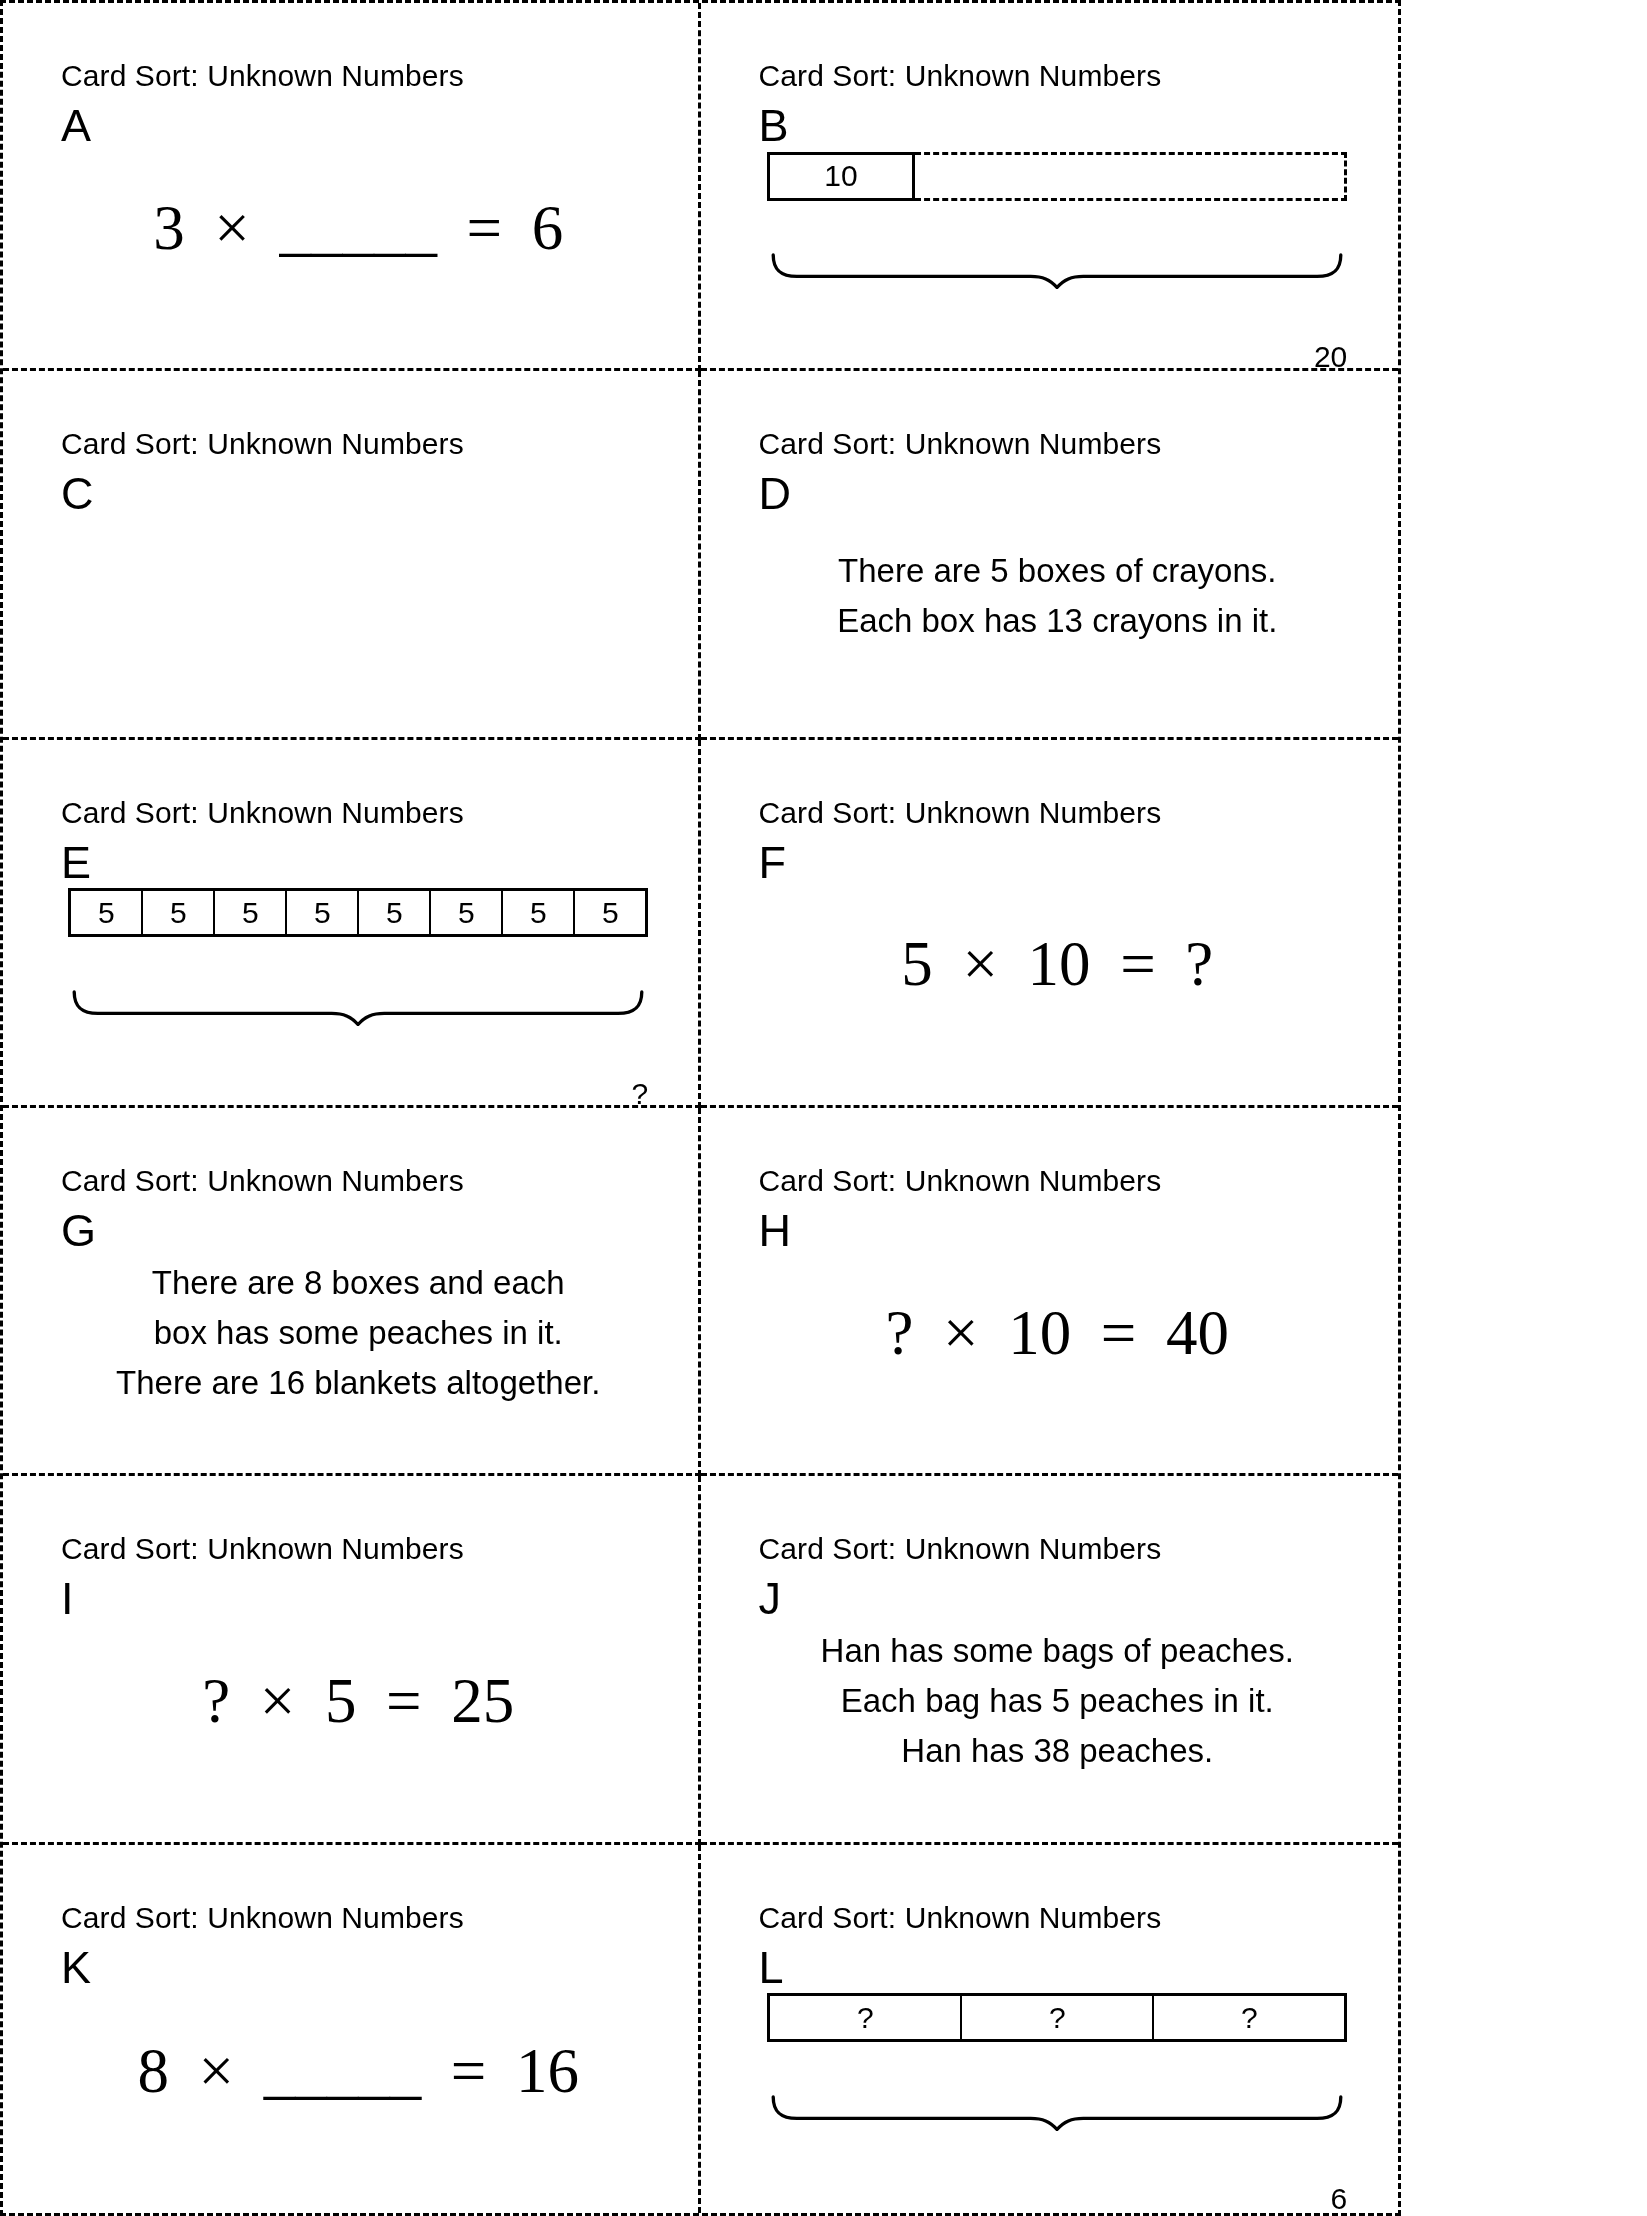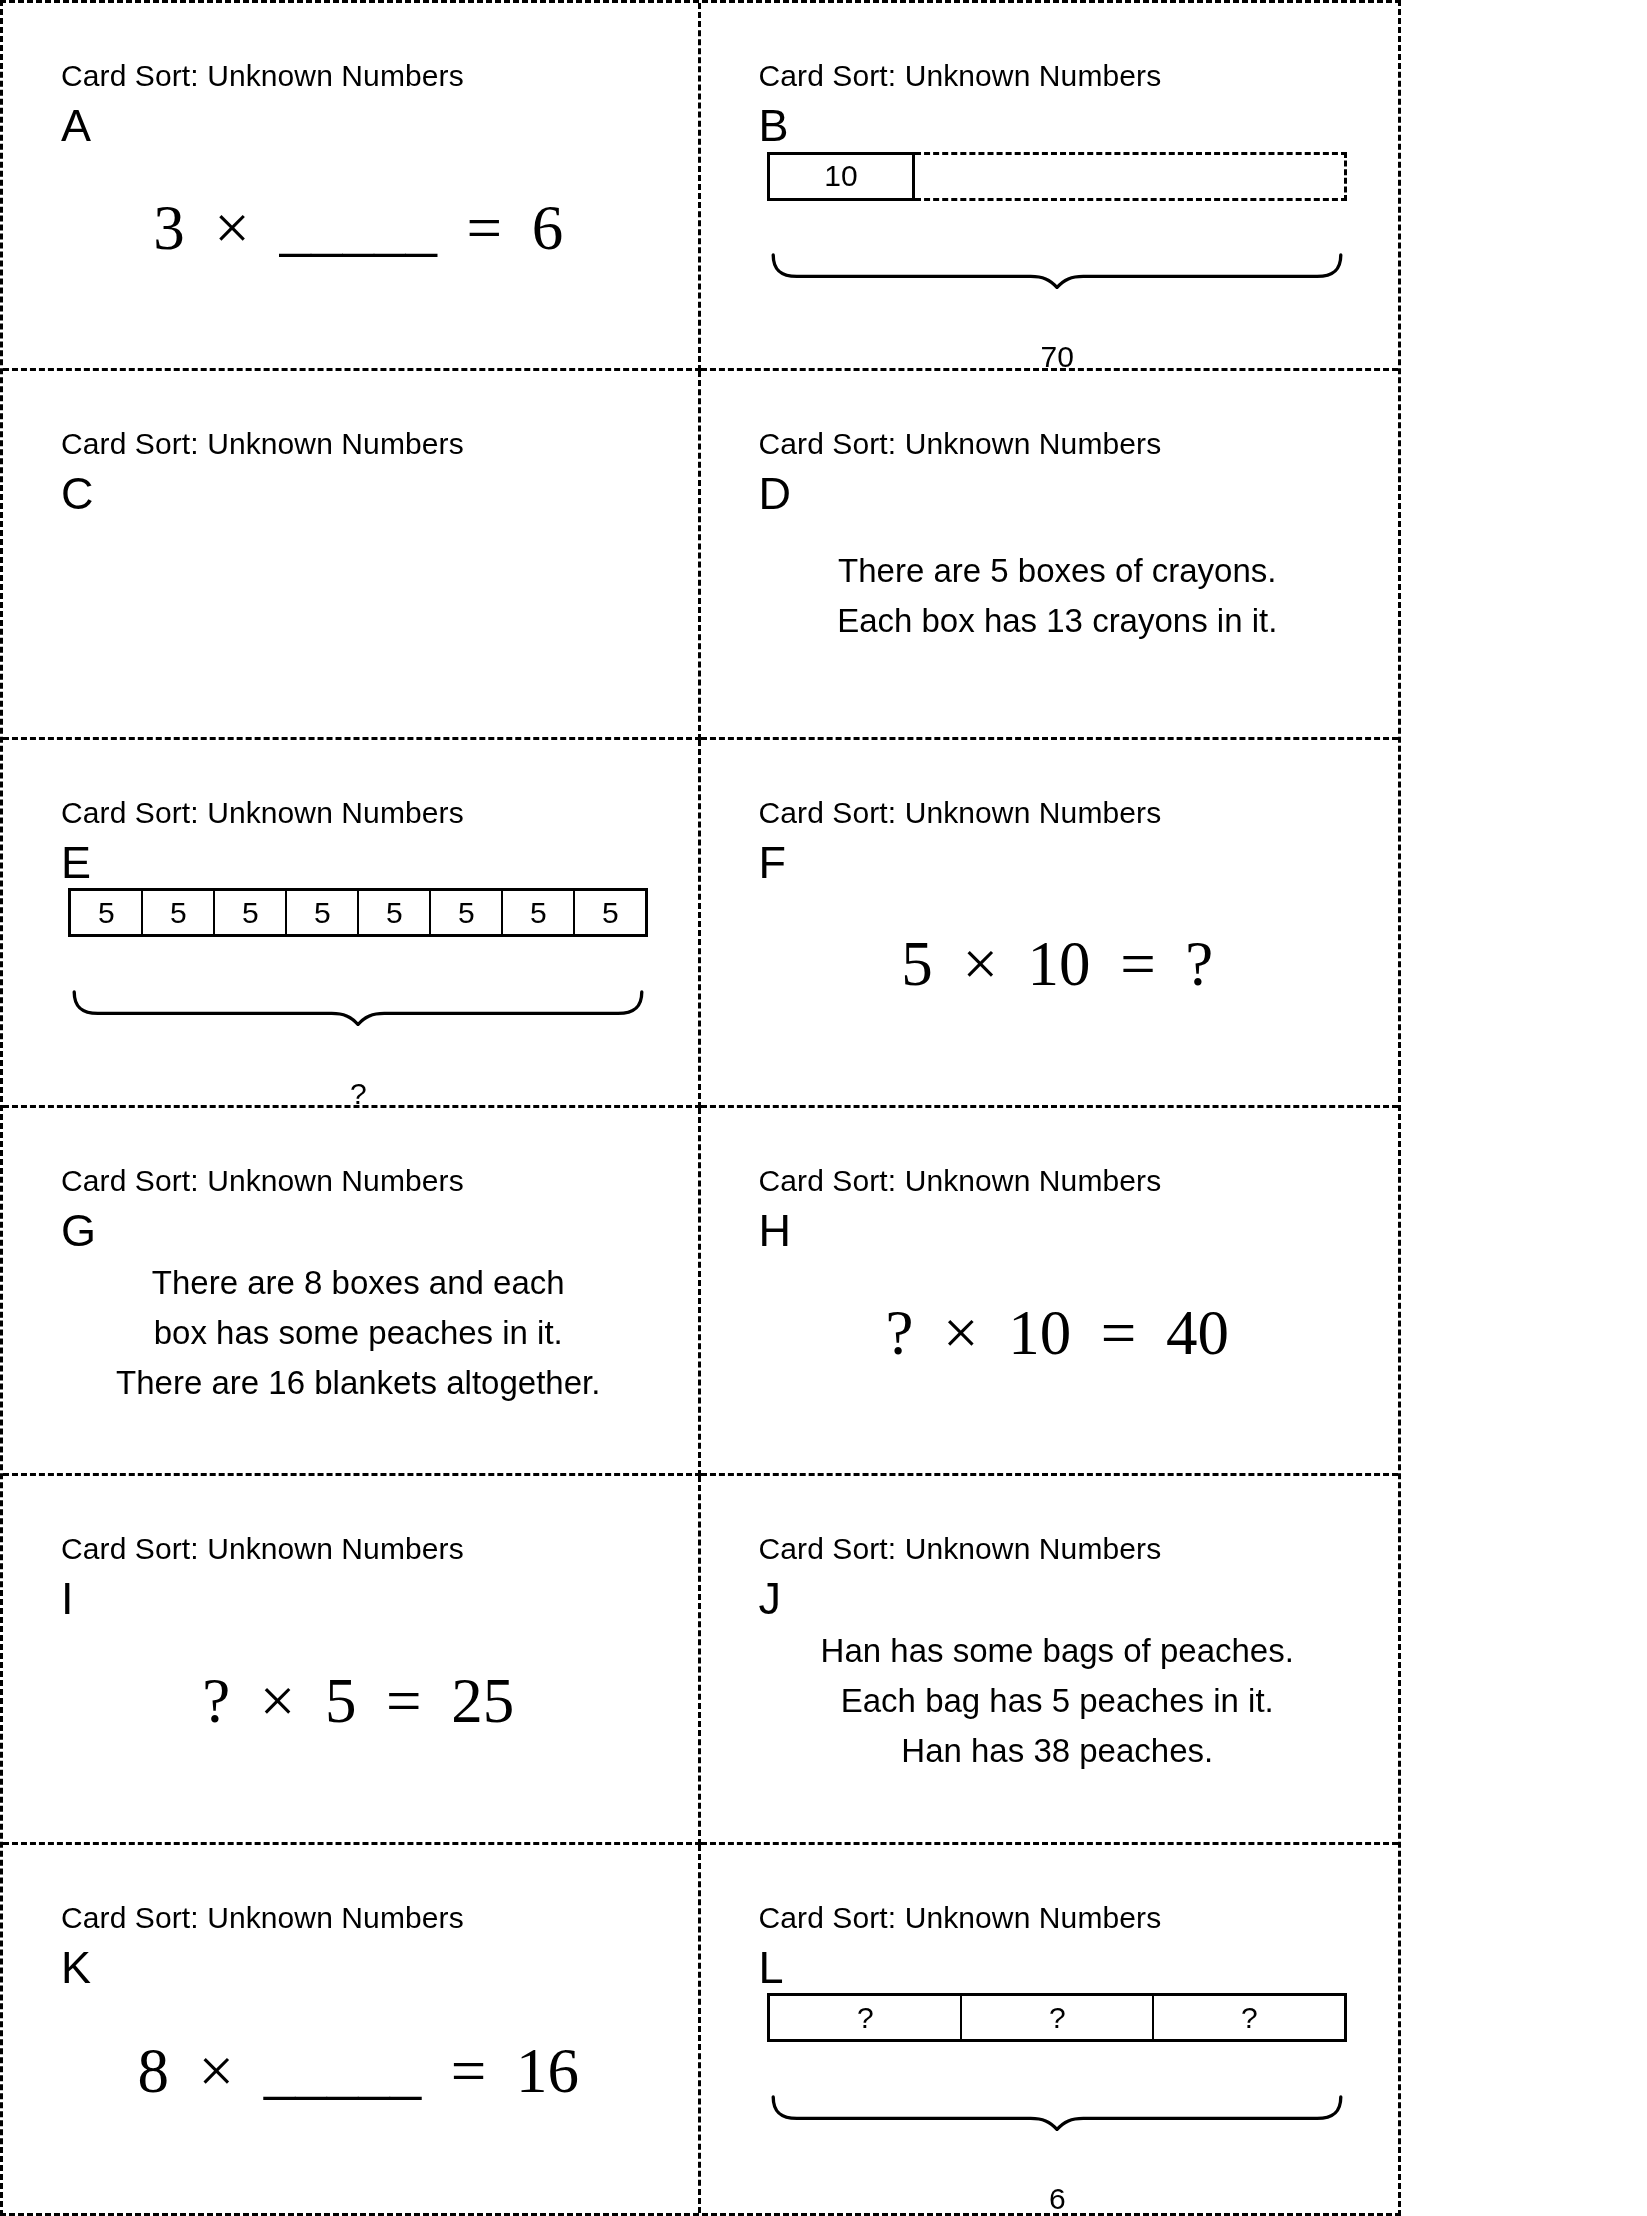--- a/index.html
+++ b/index.html
@@ -15,21 +15,21 @@
   .card:nth-child(2n){border-right:none;}
   .card:nth-child(n+11){border-bottom:none;}
   .card-header{font-size:30px;line-height:1.2;letter-spacing:0.1px;}
   .card-letter{font-size:45px;line-height:1.15;margin-top:6px;}
   .card-body{flex:1;display:flex;align-items:center;justify-content:center;}
   .equation{
     font-family:"Liberation Serif","DejaVu Serif",serif;font-size:63px;
     word-spacing:0.22em;white-space:nowrap;margin-bottom:43px;
   }
   .story{font-size:33px;line-height:1.52;text-align:center;margin-bottom:43px;}
-  .diagram{display:flex;flex-direction:column;align-items:center;margin-bottom:13.5px;gap:48px;}
+  .diagram{display:flex;flex-direction:column;align-items:flex-end;margin-bottom:13.5px;gap:48px;}
   .tape{display:flex;width:580px;height:49px;box-sizing:border-box;}
   .tape.cells{border:3px solid #000;}
   .tape .cell{
     flex:1;display:flex;align-items:center;justify-content:center;
     font-size:30px;box-sizing:border-box;
   }
   .tape.cells .cell + .cell{border-left:2.2px solid #000;}
   .tape.part .cell.known{
     flex:0 0 25.4%;border:3px solid #000;
   }
@@ -58,21 +58,21 @@
     <div class="card-letter">B</div>
     <div class="card-body">
       <div class="diagram">
         <div class="tape part">
           <div class="cell known">10</div>
           <div class="cell unknown"></div>
         </div>
         <svg class="brace" width="580" height="37" viewBox="0 0 775 50">
           <path d="M4,4 C4,26 16,33 36,33 L352,33 C368,33 378,37 387.5,48 C397,37 407,33 423,33 L739,33 C759,33 771,26 771,4"></path>
         </svg>
-        <div class="brace-label">70</div>
+        <div class="brace-label">20</div>
       </div>
     </div>
   </div>
 
   <div class="card">
     <div class="card-header">Card Sort: Unknown Numbers</div>
     <div class="card-letter">C</div>
   </div>
 
   <div class="card">

